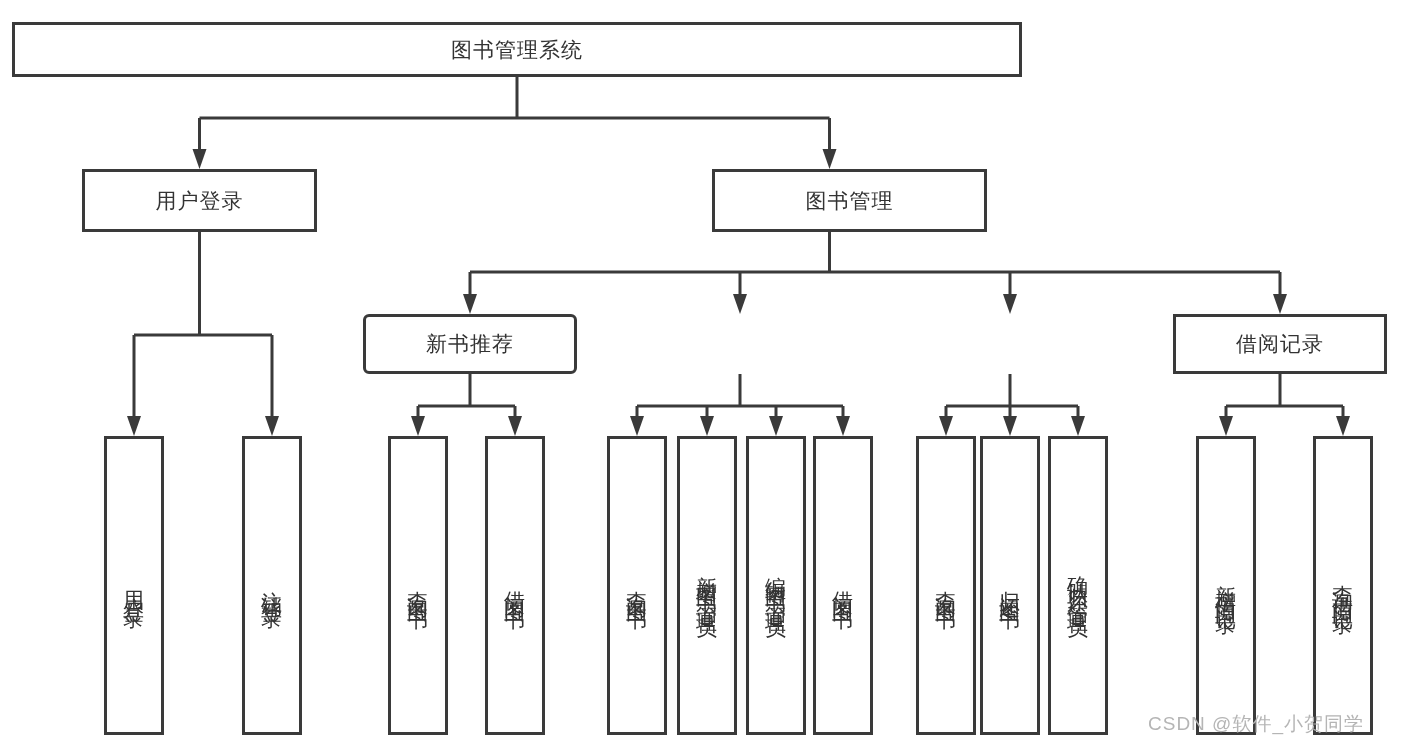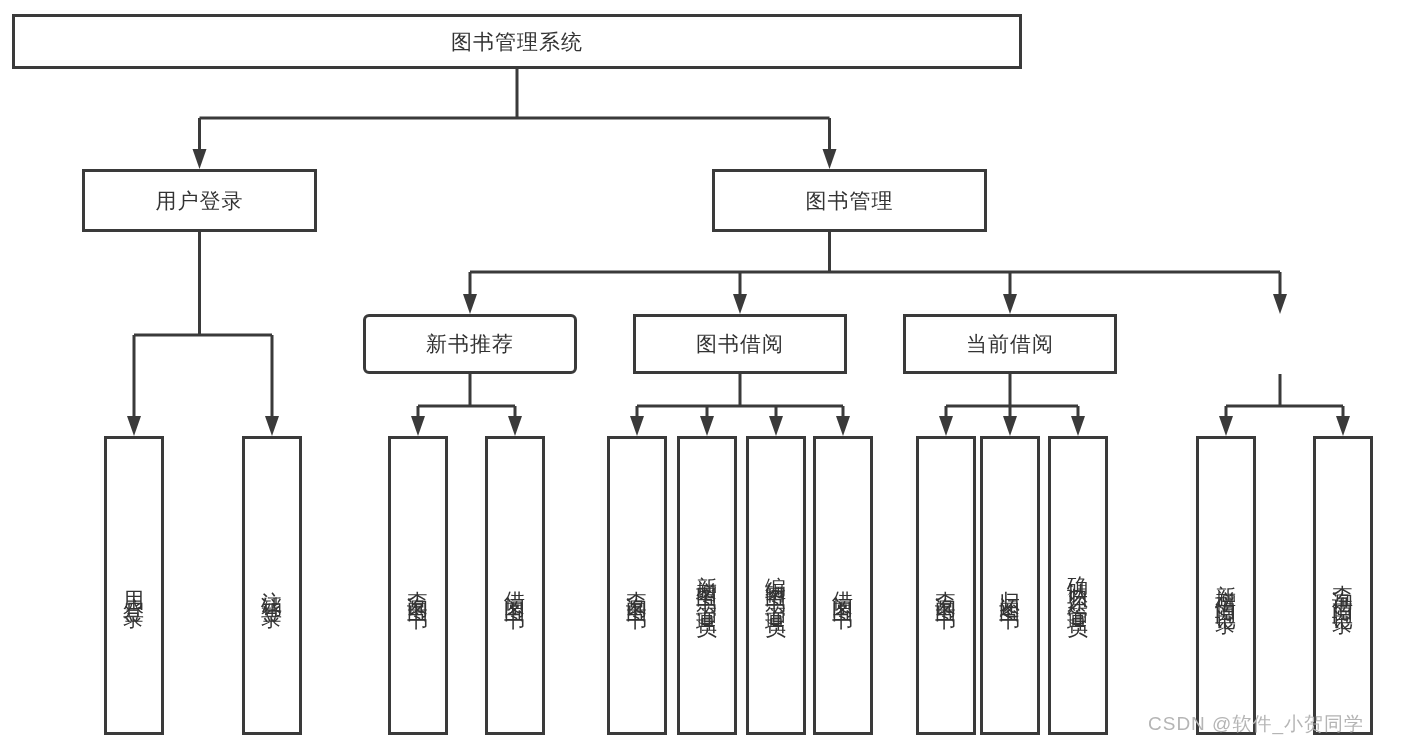--- a/index.html
+++ b/index.html
@@ -49,21 +49,21 @@
     top: 711px;
     width: 250px;
     font-size: 19px;
     color: #b5b5b5;
     letter-spacing: 1px;
     white-space: nowrap;
     z-index: 5;
   }
 
   
-  #nd-root { left: 12px;  top: 14px;  width: 1010px; height: 55px; }
+  #nd-root { left: 12px;  top: 22px;  width: 1010px; height: 55px; }
   
   #nd-login { left: 82px;  top: 169px; width: 235px; height: 63px; }
   #nd-mgmt  { left: 712px; top: 169px; width: 275px; height: 63px; }
   
   #nd-g0 { left: 363px;  top: 314px; width: 214px; height: 60px; border-radius: 6px; }
   #nd-g1 { left: 633px;  top: 314px; width: 214px; height: 60px; }
   #nd-g2 { left: 903px;  top: 314px; width: 214px; height: 60px; }
   #nd-g3 { left: 1173px; top: 314px; width: 214px; height: 60px; }
   
   .leaf { top: 436px; width: 60px; height: 299px; }
@@ -133,25 +133,22 @@
   <div class="node" id="nd-login">
     <span>用户登录</span>
   </div>
   <div class="node" id="nd-mgmt">
     <span>图书管理</span>
   </div>
 
   <div class="node" id="nd-g0">
     <span>新书推荐</span>
   </div>
-  <div class="node" id="nd-g1">
-    <span>图书借阅</span>
-  </div>
-  <div class="node" id="nd-g2">
-    <span>当前借阅</span>
+  <div class="node" id="nd-g3">
+    <span>借阅记录</span>
   </div>
 
   <div class="node leaf" id="lf-u0">
     <span class="vtext">用户登录</span>
   </div>
   <div class="node leaf" id="lf-u1">
     <span class="vtext">注销登录</span>
   </div>
 
   <div class="node leaf" id="lf-a0">

